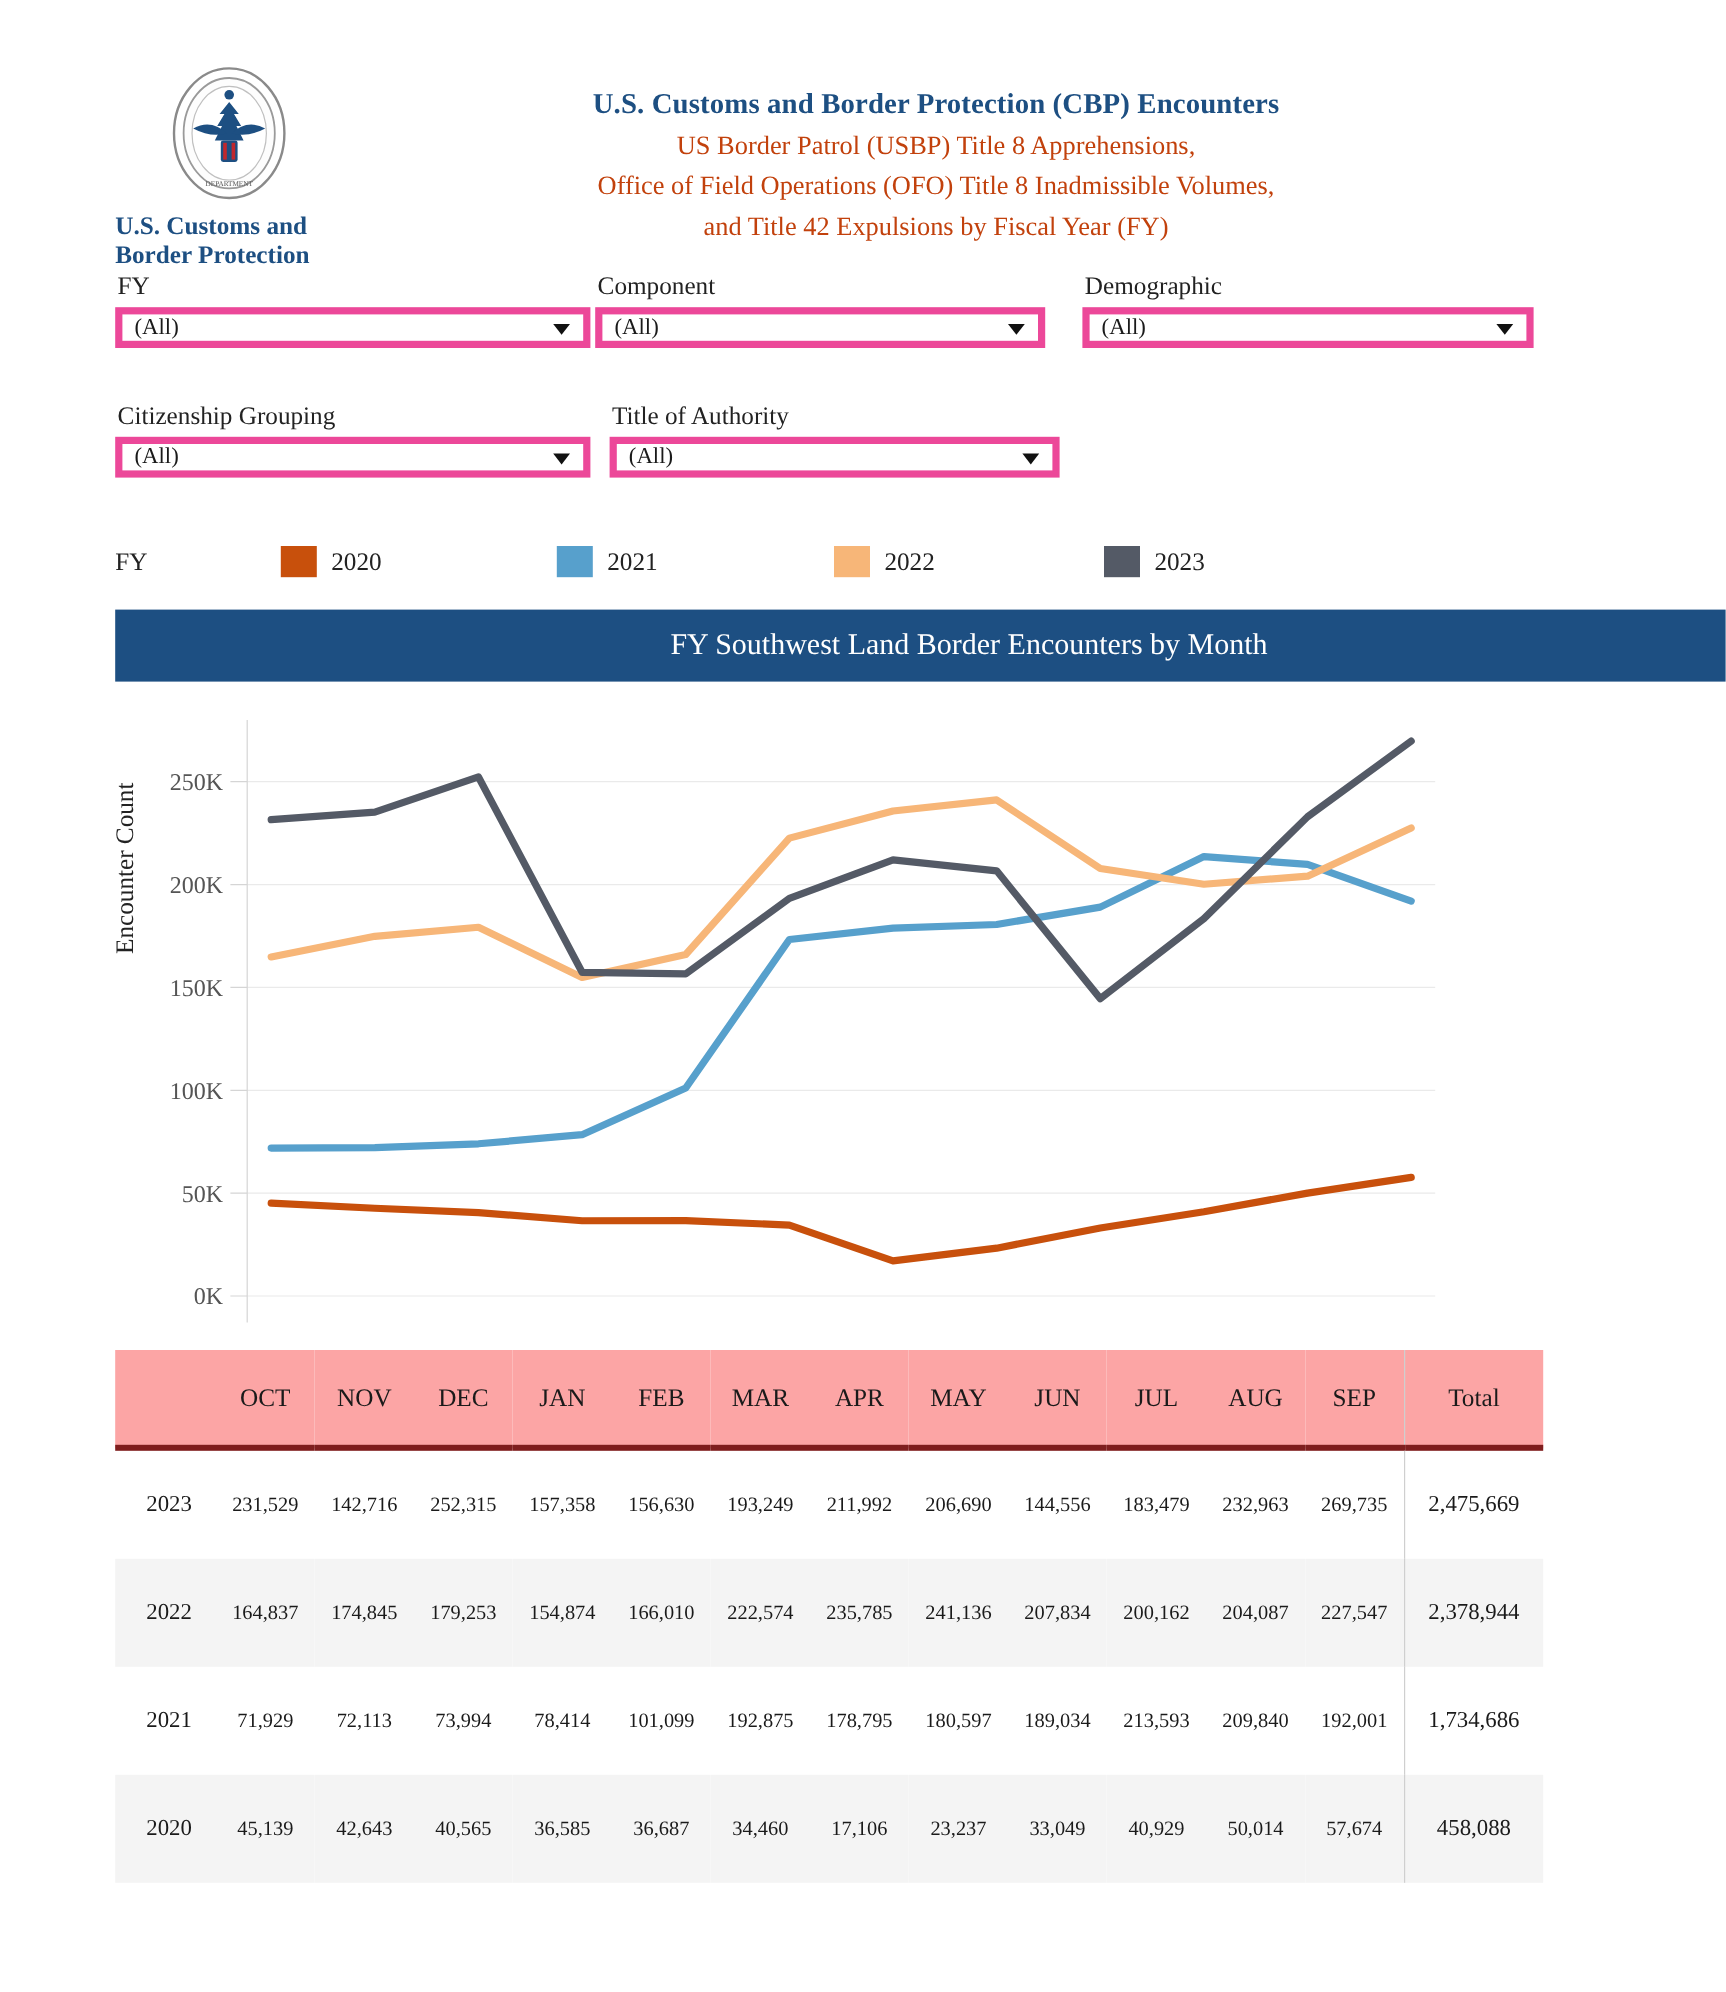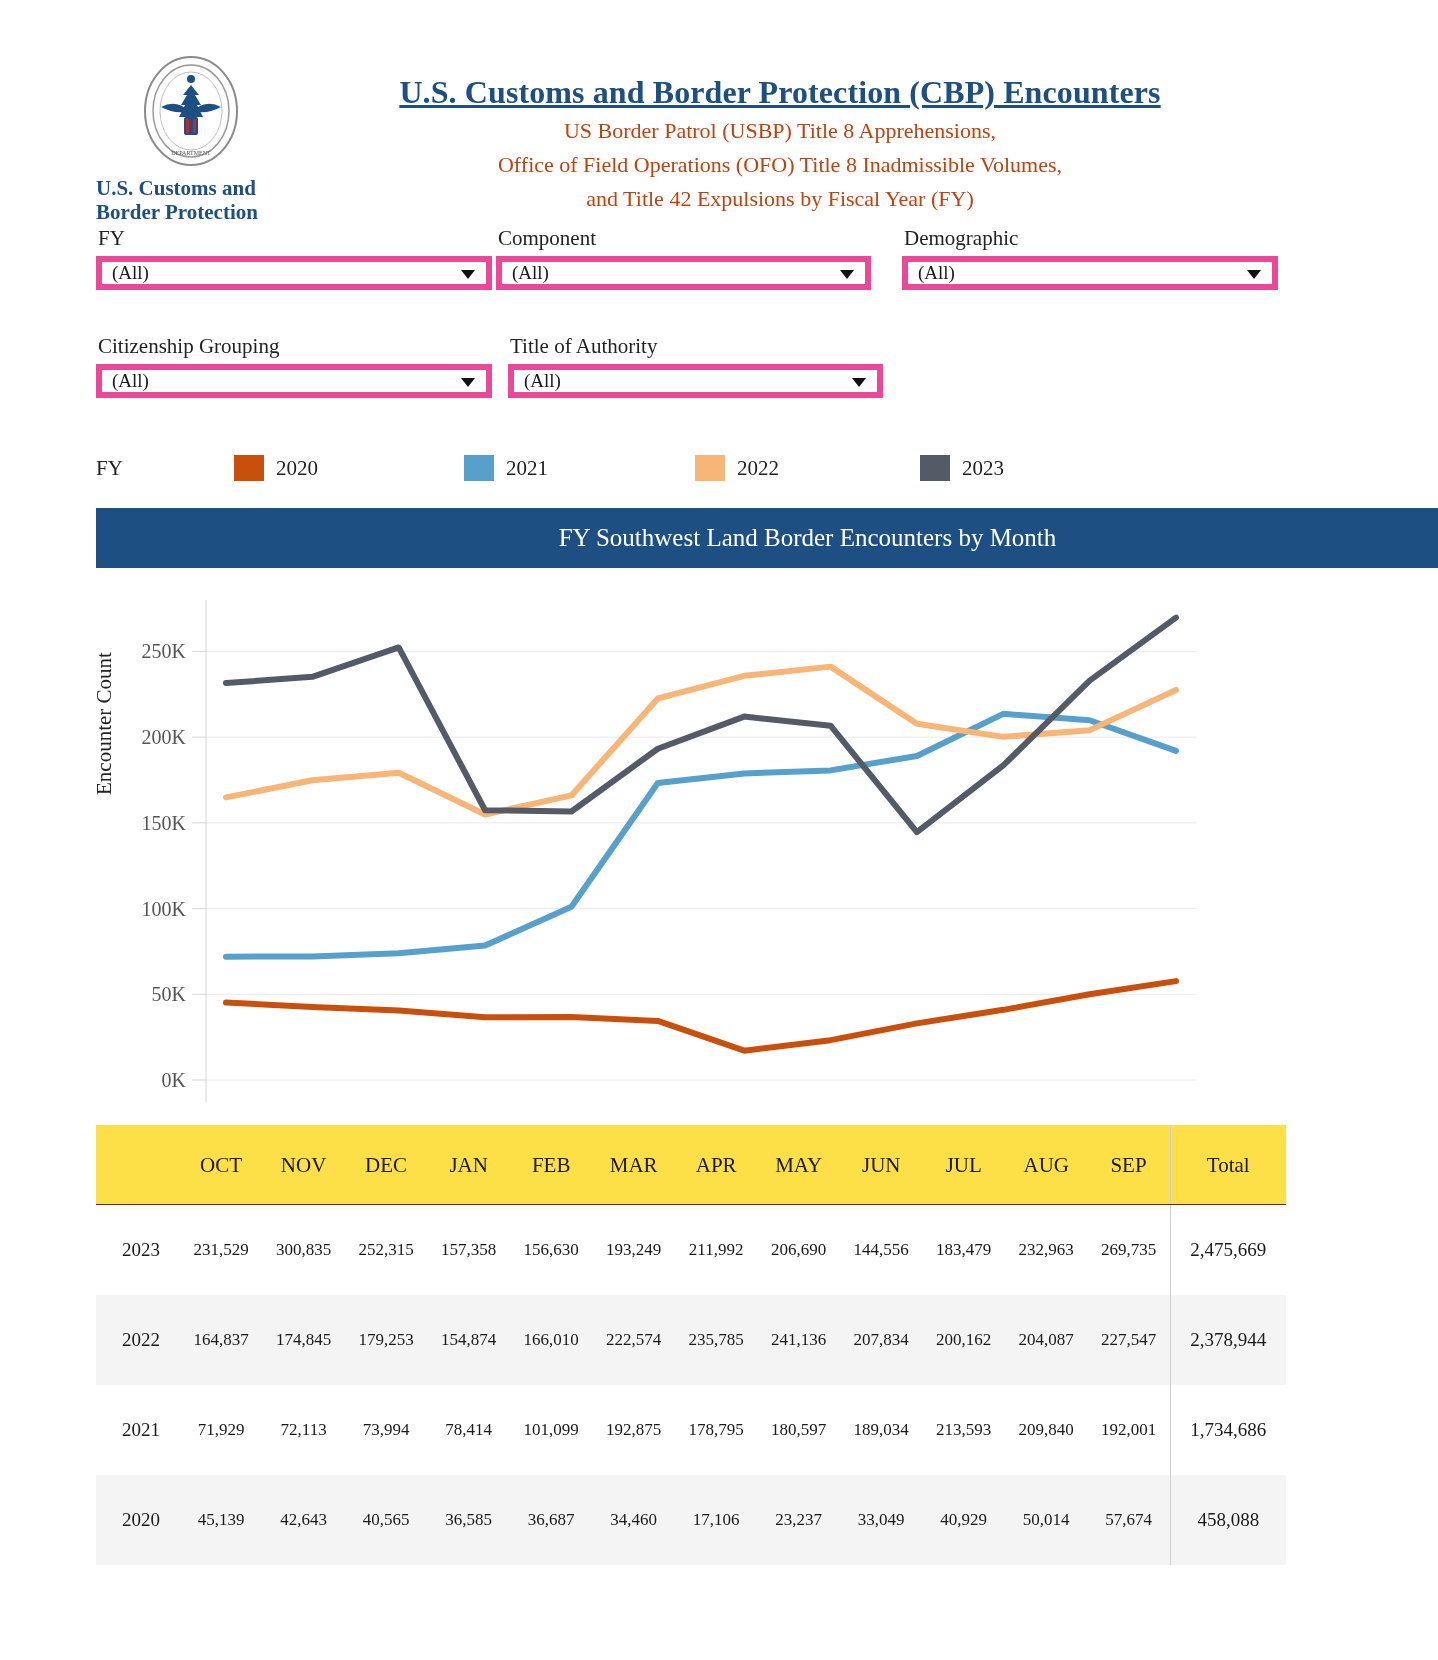--- a/index.html
+++ b/index.html
@@ -25,23 +25,22 @@
     line-height: 1.12;
     color: #1d4f82;
     font-weight: 700;
     font-family: "Liberation Serif", serif;
   }
   .title-block {
     position: absolute; left: 330px; top: 74px; width: 900px;
     text-align: center;
   }
   .title-main {
-    font-size: 32px; font-weight: 700; color: #1d4f82;
+    font-size: 24px; font-weight: 700; color: #1d4f82;
     letter-spacing: .1px;
-    text-decoration: underline;
   }
   .title-sub {
     font-size: 22px; color: #c2410c; line-height: 1.32; margin-top: 5px;
   }
 
   
   .filters { position: absolute; left: 0; top: 228px; width: 1438px; }
   .filter-row { position: relative; height: 108px; }
   .filter {
     position: absolute; top: 0;
@@ -132,22 +131,22 @@
     border-collapse: collapse;
     width: 1190px;
     font-family: "Liberation Serif", serif;
   }
   table.data th {
     font-weight: 400;
     font-size: 21px;
     color: #1a1a1a;
     padding: 28px 0 26px 0;
     text-align: center;
-    border-bottom: 1px solid #7f1d1d;
-    background: #fde047;
+    border-bottom: 5px solid #7f1d1d;
+    background: #fca5a5;
   }
   table.data th.year-col { width: 86px; }
   table.data th.total-col,
   table.data td.total-col {
     border-left: 1px solid #cfcfcf;
     width: 118px;
   }
   table.data td {
     font-size: 17px;
     color: #1a1a1a;
@@ -308,21 +307,21 @@
             <th class="month-col">JUL</th>
             <th class="month-col">AUG</th>
             <th class="month-col">SEP</th>
             <th class="total-col">Total</th>
           </tr>
       </thead>
       <tbody id="body-rows">
           <tr>
             <td class="year-col">2023</td>
             <td class="month-col">231,529</td>
-            <td class="month-col">300,835</td>
+            <td class="month-col">142,716</td>
             <td class="month-col">252,315</td>
             <td class="month-col">157,358</td>
             <td class="month-col">156,630</td>
             <td class="month-col">193,249</td>
             <td class="month-col">211,992</td>
             <td class="month-col">206,690</td>
             <td class="month-col">144,556</td>
             <td class="month-col">183,479</td>
             <td class="month-col">232,963</td>
             <td class="month-col">269,735</td>

